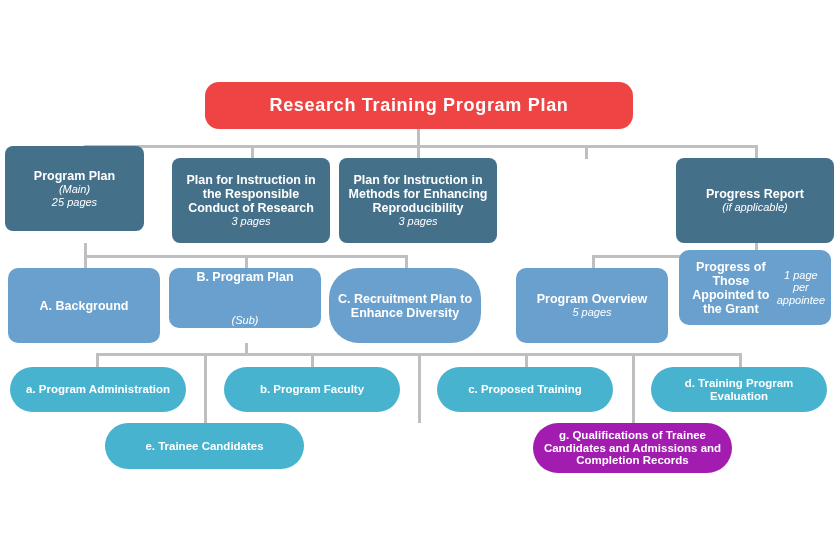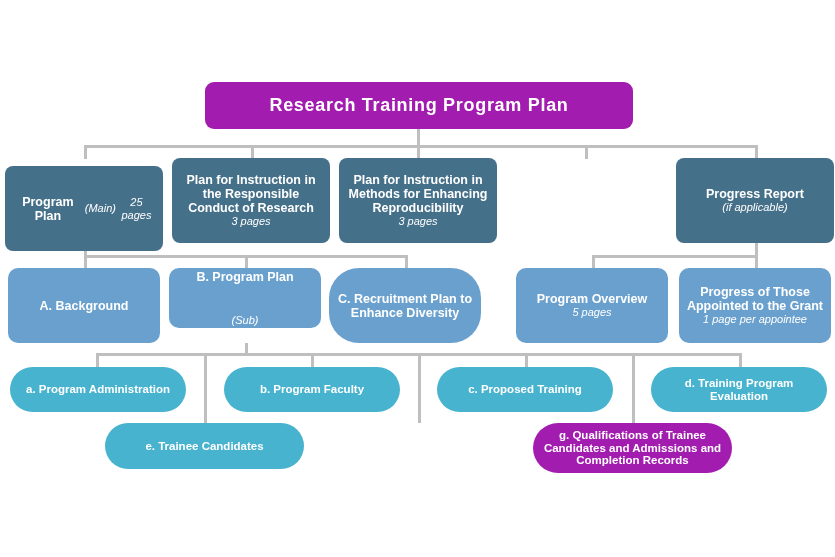--- a/index.html
+++ b/index.html
@@ -25,22 +25,22 @@
     box-sizing:border-box;
     line-height:1.12;
     padding:2px 6px;
   }
   .node .t{display:block;}
   .ttl{font-weight:bold;}
   .sub{font-style:italic;font-weight:normal;}
 
   
   .lvl-root{
-    background:#a21caf;
-    border-radius:9px;
+    background:#ef4444;
+    border-radius:14px;
     font-size:18px;
     font-weight:bold;
     letter-spacing:.6px;
   }
   .lvl-root .ttl{font-size:18px;letter-spacing:.7px;}
 
   .lvl-dark{
     background:#45708a;
     border-radius:8px;
     font-size:12.5px;
@@ -97,21 +97,21 @@
   <div class="conn v" style="left:311px;top:353px;height:14px;"></div>
   <div class="conn v" style="left:418px;top:353px;height:70px;"></div>
   <div class="conn v" style="left:525px;top:353px;height:14px;"></div>
   <div class="conn v" style="left:632px;top:353px;height:70px;"></div>
   <div class="conn v" style="left:739px;top:353px;height:14px;"></div>
 
   <div class="node lvl-root" style="left:205px;top:82px;width:428px;height:47px;">
     <span class="t ttl">Research  Training  Program  Plan</span>
   </div>
 
-  <div class="node lvl-dark" style="left:5px;top:166px;width:158px;height:85px;">
+  <div class="node lvl-dark" style="left:5px;top:146px;width:139px;height:85px;flex-direction:column;">
     <span class="t ttl">Program Plan</span>
     <span class="t sub">(Main)</span>
     <span class="t sub">25 pages</span>
   </div>
 
   <div class="node lvl-dark" style="left:172px;top:158px;width:158px;height:85px;flex-direction:column;">
     <span class="t ttl">Plan for Instruction in the Responsible Conduct of Research</span>
     <span class="t sub">3 pages</span>
   </div>
 
@@ -137,21 +137,21 @@
 
   <div class="node lvl-mid" style="left:329px;top:268px;width:152px;height:75px;flex-direction:column;border-radius:30px;">
     <span class="t ttl">C.  Recruitment Plan to Enhance Diversity</span>
   </div>
 
   <div class="node lvl-mid" style="left:516px;top:268px;width:152px;height:75px;flex-direction:column;">
     <span class="t ttl">Program Overview</span>
     <span class="t sub">5 pages</span>
   </div>
 
-  <div class="node lvl-mid" style="left:679px;top:268px;width:152px;height:75px;flex-direction:column;align-items:center;">
+  <div class="node lvl-mid" style="left:679px;top:250px;width:152px;height:75px;flex-direction:row;align-items:center;">
     <span class="t ttl">Progress of Those Appointed to the Grant</span>
     <span class="t sub">1 page per appointee</span>
   </div>
 
   <div class="node lvl-pill" style="left:10px;top:367px;width:176px;height:45px;">
     <span class="t">a. Program Administration</span>
   </div>
 
   <div class="node lvl-pill" style="left:224px;top:367px;width:176px;height:45px;">
     <span class="t">b. Program Faculty</span>

